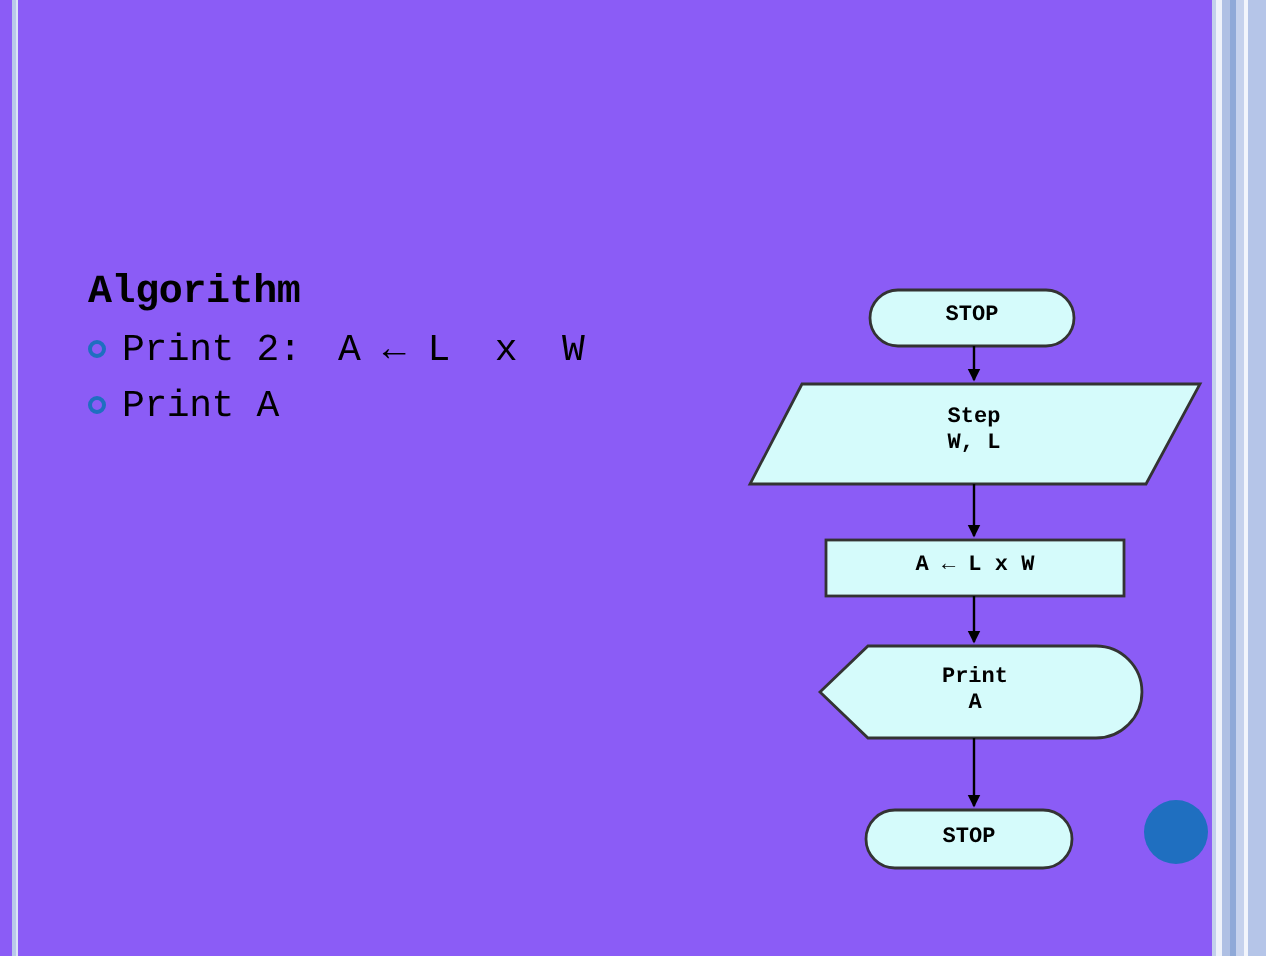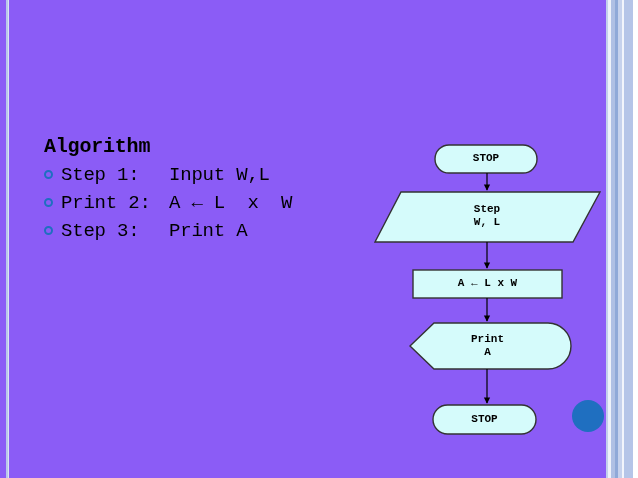--- a/index.html
+++ b/index.html
@@ -115,35 +115,29 @@
   <div class="edge-stripe stripe-right-c"></div>
   <div class="edge-stripe stripe-right-d"></div>
   <div class="edge-stripe stripe-right-e"></div>
   <div class="edge-stripe stripe-right-f"></div>
   <div class="edge-stripe stripe-right-g"></div>
   <div class="edge-stripe stripe-right-h"></div>
 
   <div id="text-col">
     <div id="algo-title">Algorithm</div>
 
-    <div class="step-row">
-      <span class="bullet"></span>
-      <span class="step-label">Step 1:</span>
-      <span class="step-value">Input W,L</span>
-    </div>
 
     <div class="step-row">
       <span class="bullet"></span>
       <span class="step-label">Print 2:</span>
       <span class="step-value">A ← L  x  W</span>
     </div>
 
     <div class="step-row">
       <span class="bullet"></span>
-      <span class="step-label">Step 3:</span>
       <span class="step-value">Print A</span>
     </div>
   </div>
 
   <svg id="flow" viewBox="0 0 638 478">
     <defs>
       <marker id="arrow" markerWidth="8" markerHeight="8" refX="4.6" refY="3" orient="auto" markerUnits="strokeWidth">
         <path d="M0,0.4 L5.2,3 L0,5.6 z" fill="#000000"></path>
       </marker>
     </defs>

